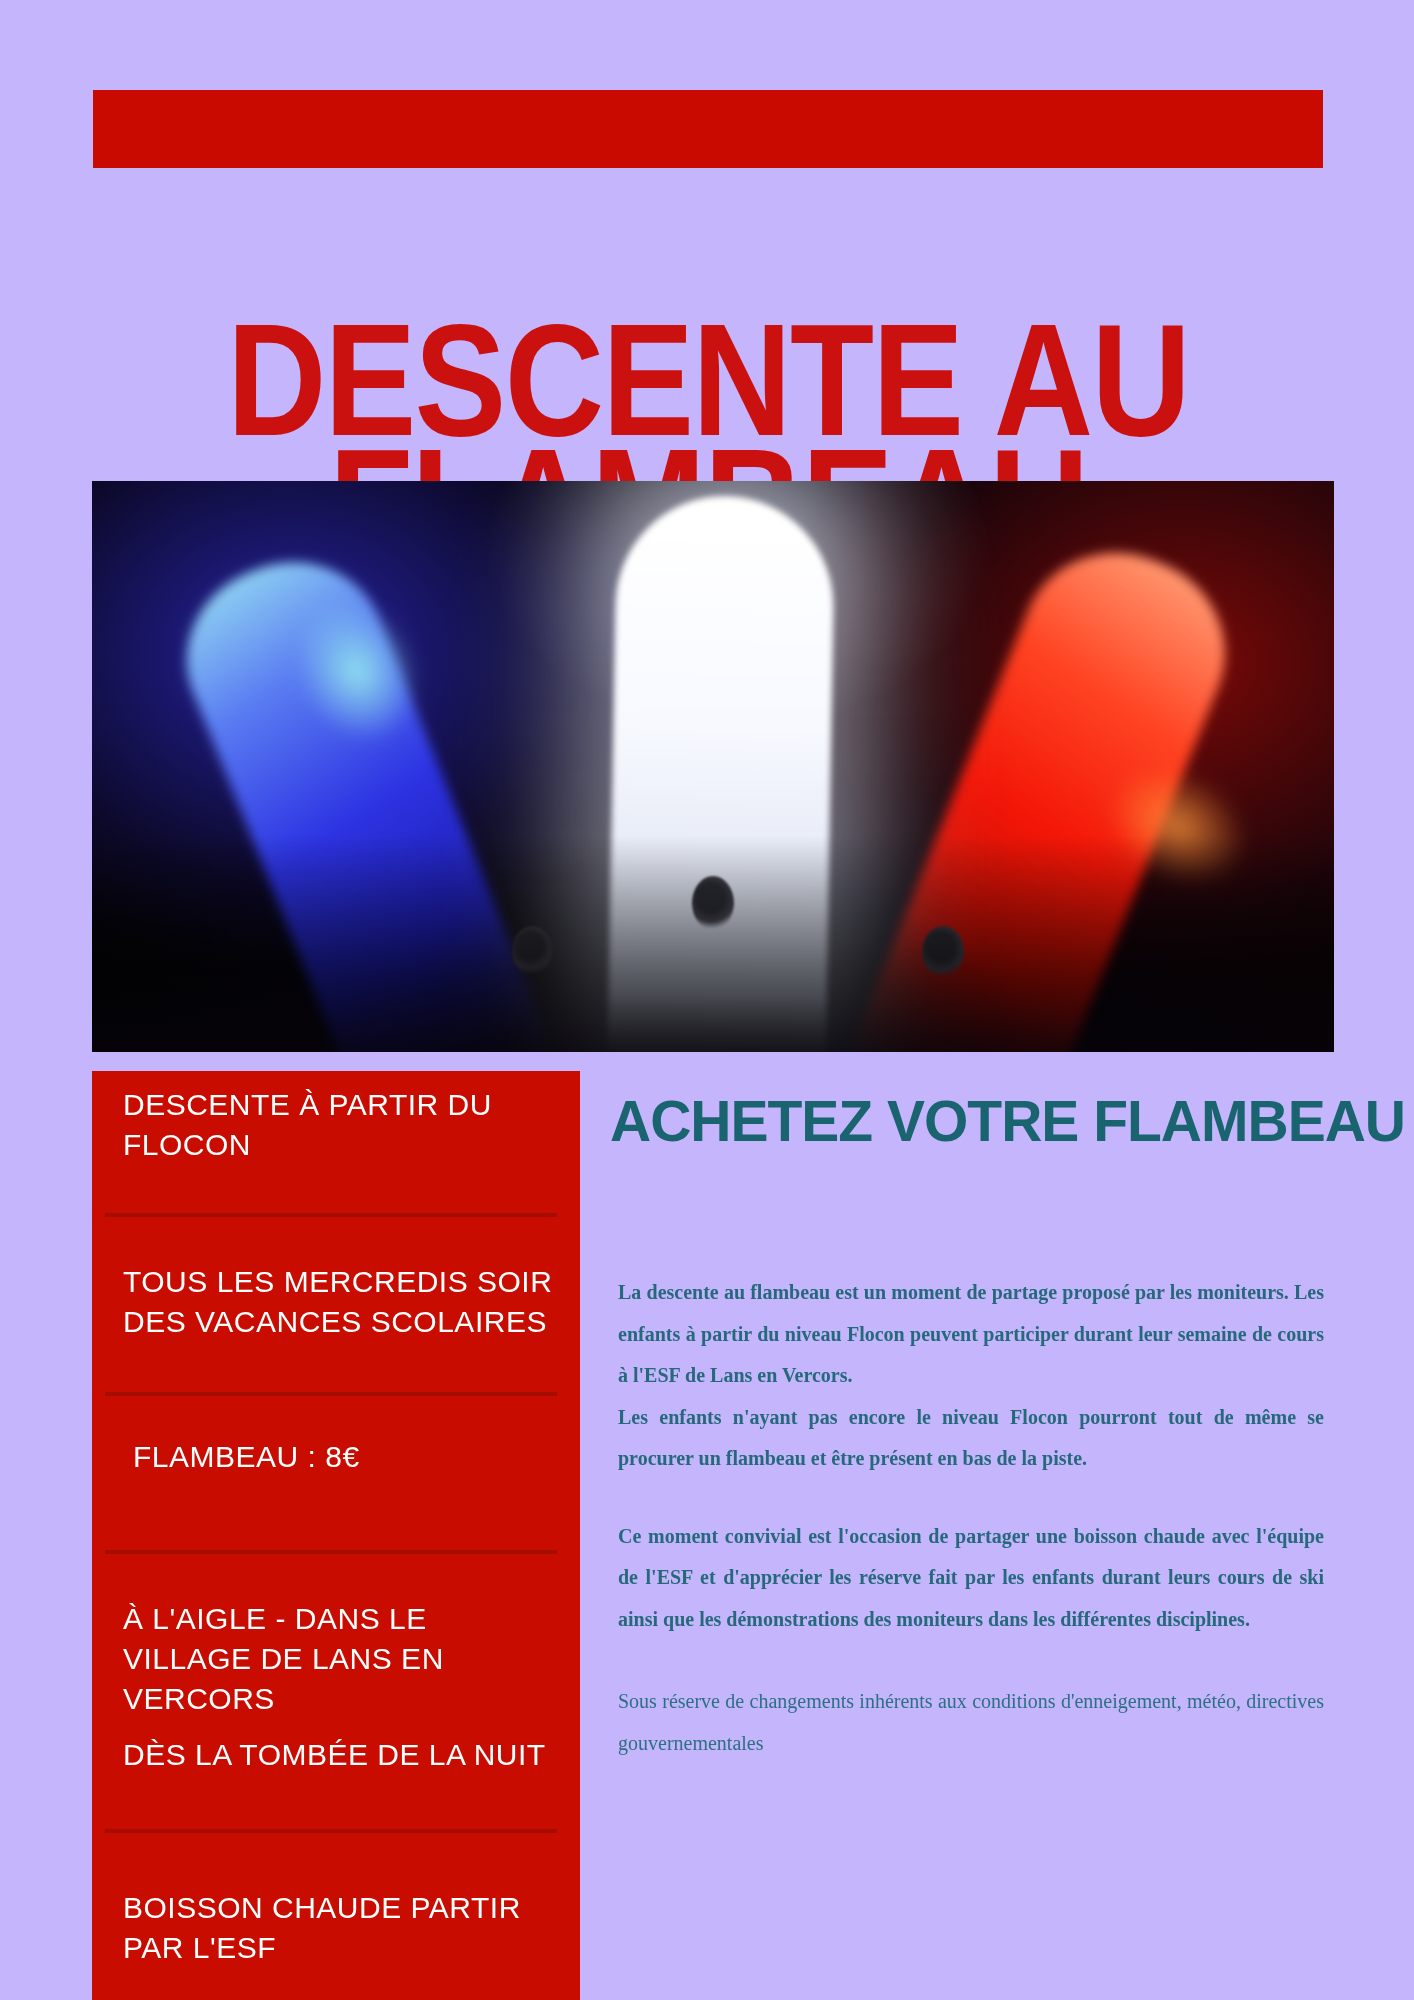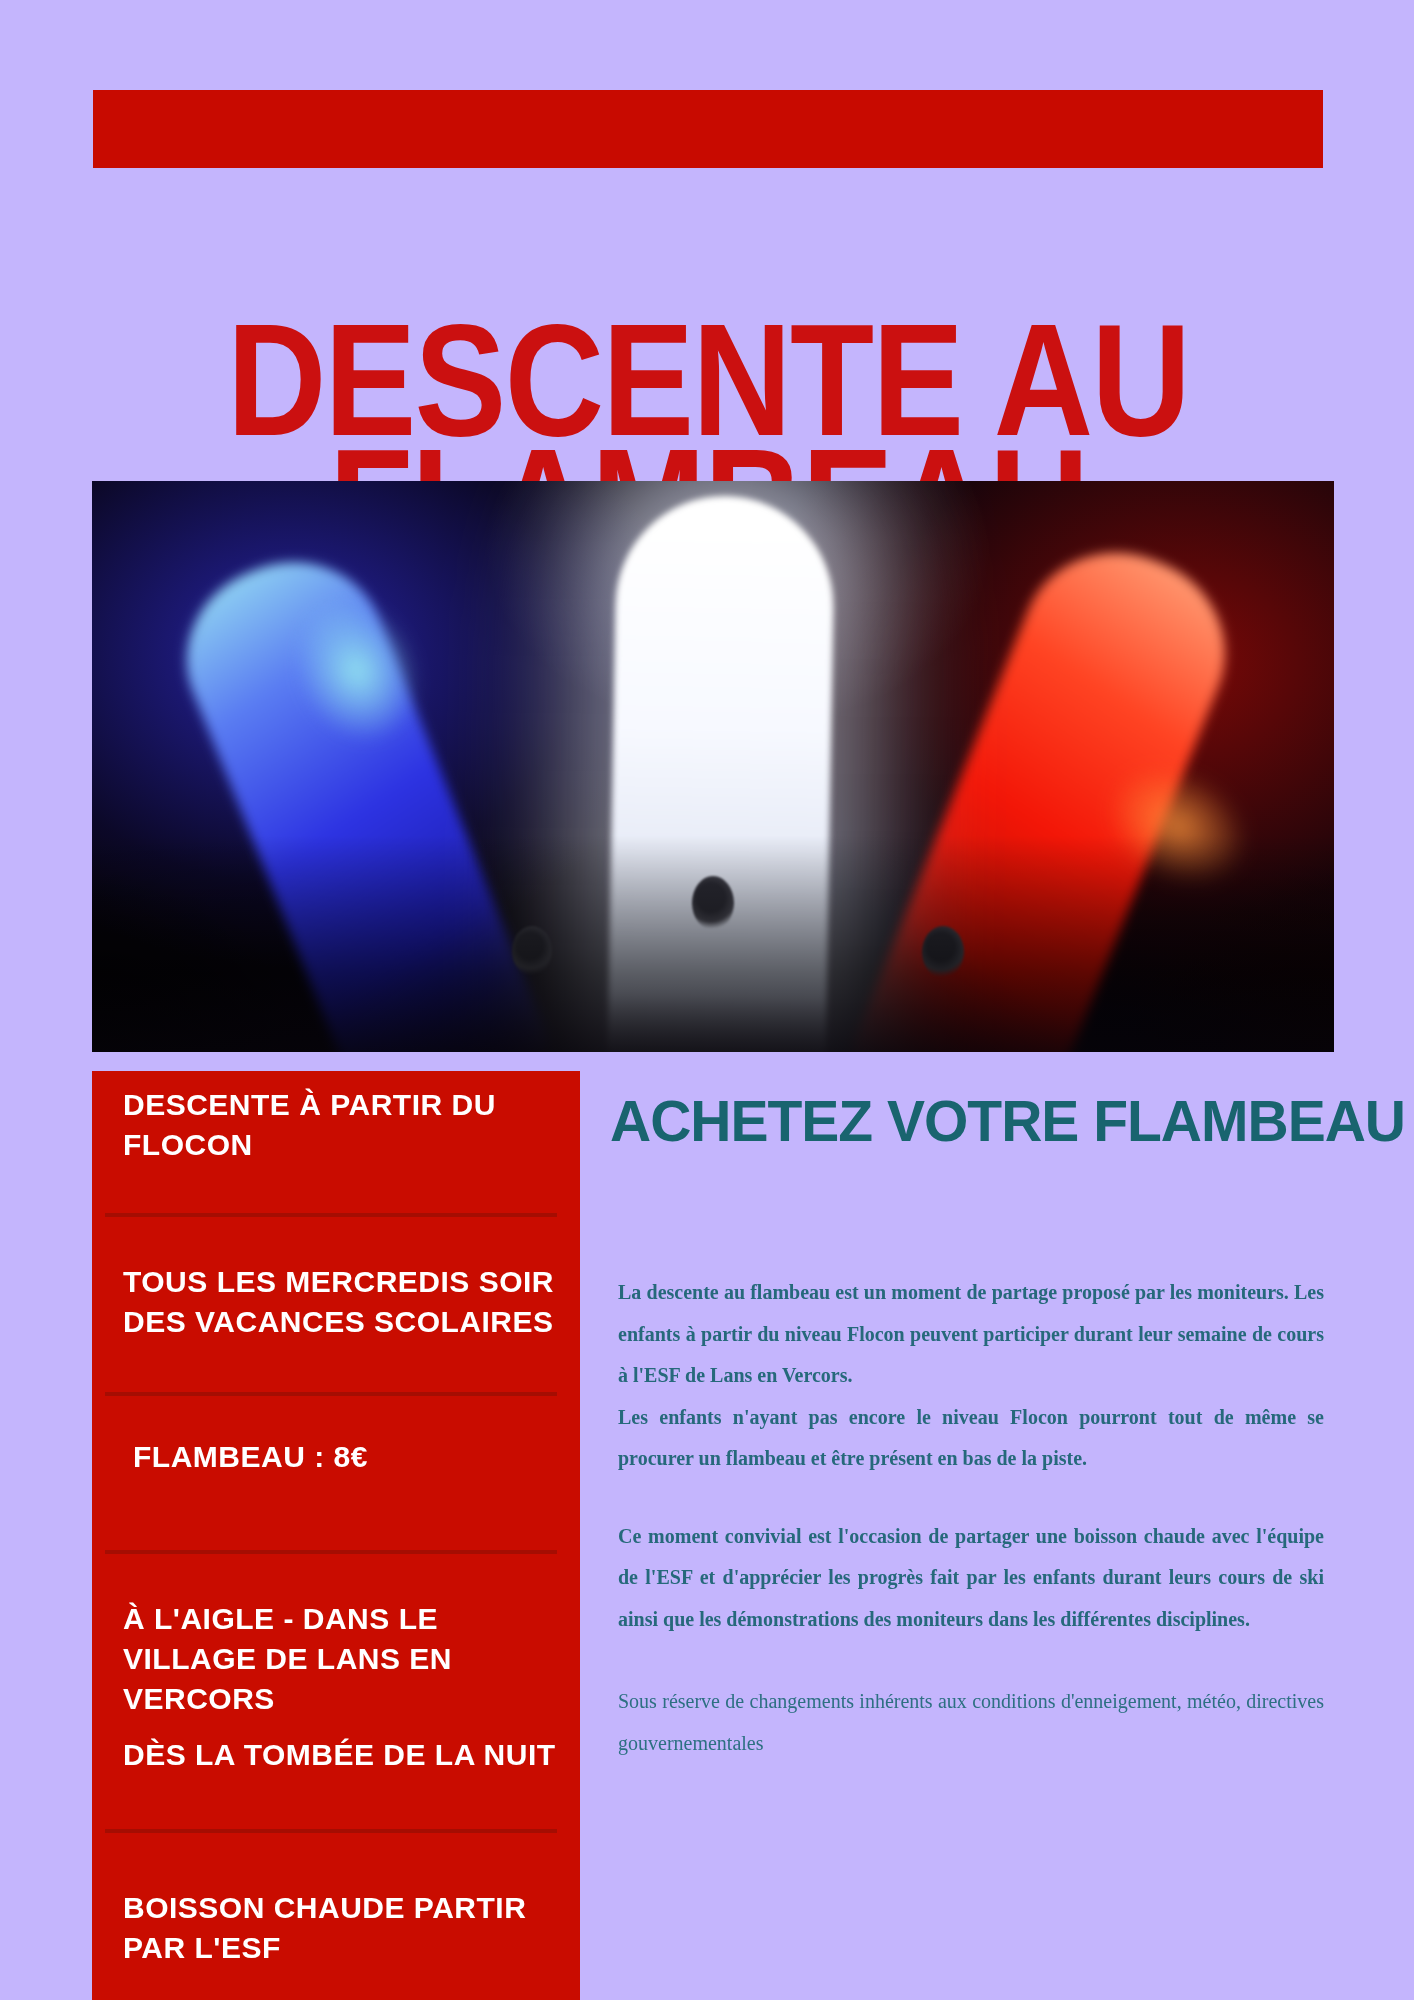--- a/index.html
+++ b/index.html
@@ -76,21 +76,21 @@
       linear-gradient(rgba(0,0,0,0) 62%, rgba(0,0,0,0.55) 86%, rgba(5,3,8,0.85) 100%),
       radial-gradient(ellipse 300px 260px at 0% 100%, rgba(0,0,0,0.8), rgba(0,0,0,0) 70%),
       radial-gradient(ellipse 300px 260px at 100% 100%, rgba(20,2,2,0.8), rgba(0,0,0,0) 70%);
   }
 
   
   .sidebar{
     position:absolute; left:92px; top:1071px; width:488px; height:929px;
     background:#c90c00; color:#ffffff; box-sizing:border-box;
     padding:14px 24px 0 31px;
-    font-weight:700; font-size:30px; line-height:40px; letter-spacing:0.5px;
+    font-weight:400; font-size:30px; line-height:40px; letter-spacing:0.5px;
   }
   .sb-divider{height:4px; background:#a50d02; margin-left:-18px; margin-right:-1px;}
   .sb-d1{margin-top:48px;}
   .sb-i2{margin-top:45px;}
   .sb-d2{margin-top:50px;}
   .sb-i3{margin-top:41px; padding-left:10px;}
   .sb-d3{margin-top:73px;}
   .sb-i4{margin-top:16px;}
   .sb-i5{margin-top:45px;}
   .sb-d4{margin-top:54px;}
@@ -147,17 +147,17 @@
     <div class="sb-item sb-i5">À L'AIGLE - DANS LE VILLAGE DE LANS EN VERCORS</div>
     <div class="sb-item sb-i4">DÈS LA TOMBÉE DE LA NUIT</div>
     <div class="sb-divider sb-d4"></div>
     <div class="sb-item sb-i6">BOISSON CHAUDE PARTIR PAR L'ESF</div>
   </aside>
 
   <section class="main">
     <h2>ACHETEZ VOTRE FLAMBEAU À L'ESF</h2>
     <p class="para-1">La descente au flambeau est un moment de partage proposé par les moniteurs. Les enfants à partir du niveau Flocon peuvent participer durant leur semaine de cours à l'ESF de Lans en Vercors.
 Les enfants n'ayant pas encore le niveau Flocon pourront tout de même se procurer un flambeau et être présent en bas de la piste.</p>
-    <p class="para-2">Ce moment convivial est l'occasion de partager une boisson chaude avec l'équipe de l'ESF et d'apprécier les progrès fait par les enfants durant leurs cours de ski ainsi que les démonstrations des moniteurs dans les différentes disciplines.</p>
+    <p class="para-2">Ce moment convivial est l'occasion de partager une boisson chaude avec l'équipe de l'ESF et d'apprécier les réserve fait par les enfants durant leurs cours de ski ainsi que les démonstrations des moniteurs dans les différentes disciplines.</p>
     <p class="para-3">Sous réserve de changements inhérents aux conditions d'enneigement, météo, directives gouvernementales</p>
   </section>
 
 </div>
 
 </body></html>

